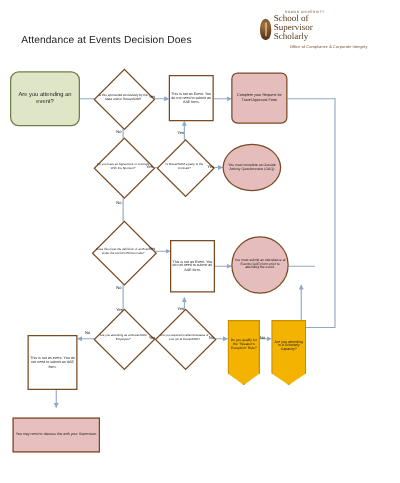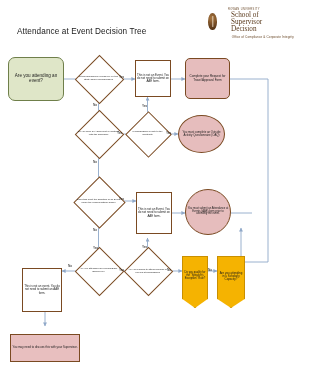--- a/index.html
+++ b/index.html
@@ -40,21 +40,21 @@
      display:flex;align-items:center;justify-content:center;text-align:center;
      color:#1b1b1b;line-height:1.05;}
 
   .edgelabel{position:absolute;color:#111;background:transparent;white-space:nowrap;}
 
   #title{position:absolute;left:17px;top:27px;font-size:8.2px;color:#1a1a1a;letter-spacing:.1px;}
 
   
   #logo{position:absolute;right:4px;top:8px;width:86px;text-align:left;}
   #logo .uni{font-size:2.6px;color:#6b4a2a;letter-spacing:.35px;margin-left:20px;}
-  #logo .wrap{display:flex;align-items:flex-start;gap:14px;margin-top:.5px;}
+  #logo .wrap{display:flex;align-items:center;gap:2px;margin-top:.5px;}
   #logo .acorn{width:9px;height:17px;border-radius:50% 50% 45% 45%;
      background:radial-gradient(circle at 40% 30%, #a8763f 0%, #6b4420 60%, #4a2c12 100%);
      flex:0 0 auto;margin-top:1px;position:relative;}
   #logo .acorn:after{content:"";position:absolute;left:50%;top:3px;width:1.4px;height:11px;
      background:#f0e2cf;transform:translateX(-50%);border-radius:1px;opacity:.85;}
   #logo .lines{font-family:"Liberation Serif", serif;color:#5a3a1c;font-size:7.2px;line-height:1.02;}
   #logo .tag{font-size:3.1px;color:#6b4a2a;margin-top:1.5px;text-align:right;letter-spacing:.1px;}
 </style>
 </head>
 <body>
@@ -106,30 +106,30 @@
       <path d="M241,257 L241,228"></path>
     </g>
     <g stroke="#8fa8c8" stroke-width="0.9" fill="none">
 
       <path d="M230,79 L268,79 L268,262 L241,262"></path>
 
       <path d="M231,213 L252,213"></path>
     </g>
   </svg>
 
-  <div id="title">Attendance at Event Decision Tree</div>
+  <div id="title">Attendance at Events Decision Does</div>
 
   <div id="logo">
     <div class="uni">ROWAN UNIVERSITY</div>
     <div class="wrap">
       <div class="acorn"></div>
       <div class="lines">
         <div>School of</div>
         <div>Supervisor</div>
-        <div>Decision</div>
+        <div>Scholarly</div>
       </div>
     </div>
     <div class="tag">Office of Compliance &amp; Corporate Integrity</div>
   </div>
 
   <div class="node term-green" style="left:8px;top:57px;width:56px;height:44px;font-size:4.6px;">
     <span>Are you attending an event?</span>
   </div>
 
   <div class="diamond" style="left:82px;top:62px;width:33px;height:33px;">

